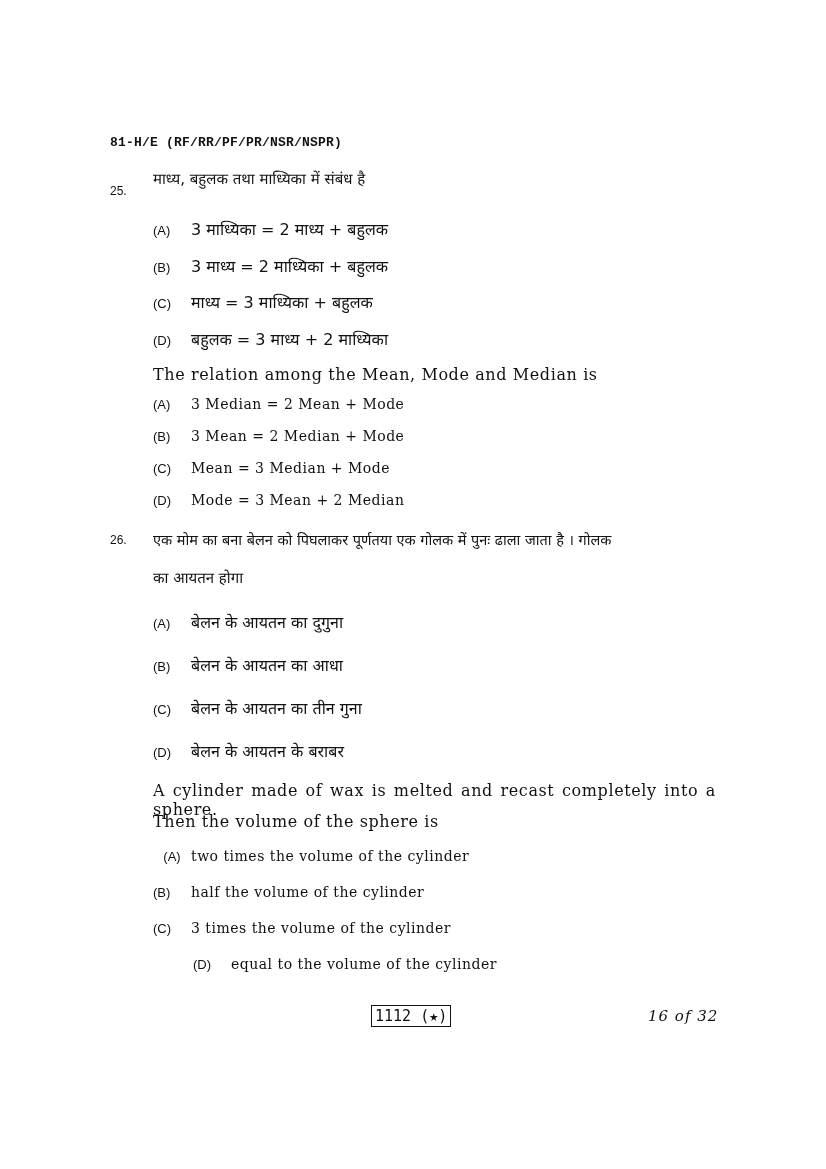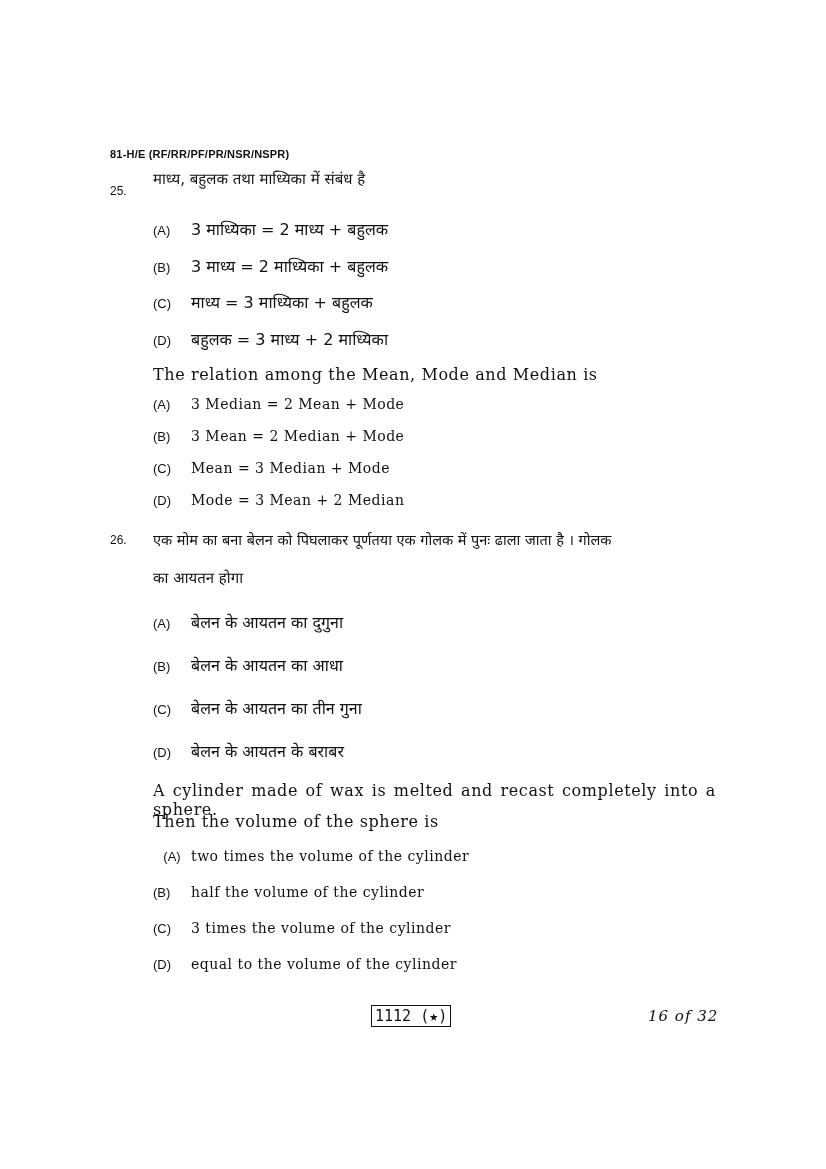--- a/index.html
+++ b/index.html
@@ -1,20 +1,20 @@
 <!DOCTYPE html>
 <html><head>
   <meta charset="utf-8">
   <style>
     html, body { margin: 0; padding: 0; background: #ffffff; }
     body { width: 826px; height: 1169px; position: relative; overflow: hidden; color: #111; }
     .page { position: absolute; left: 0; top: 0; width: 826px; height: 1169px; }
     .header-code {
-      position: absolute; left: 110px; top: 148px;
-      font-family: Liberation Sans, sans-serif; font-weight: bold; font-size: 11px;
+      position: absolute; left: 110px; top: 135px;
+      font-family: Liberation Mono, monospace; font-weight: bold; font-size: 13px;
       letter-spacing: 0.2px;
     }
     .qnum {
       position: absolute; left: 110px;
       font-family: Liberation Sans, sans-serif; font-size: 12px;
     }
     .stem {
       position: absolute; left: 153px;
       font-family: "DejaVu Sans", sans-serif; font-size: 15px;
       white-space: nowrap;
@@ -107,21 +107,21 @@
 
     <div class="opt" style="top:848px;text-align:center;">
       <span class="lbl">(A)</span><span class="txt-en">two times the volume of the cylinder</span>
     </div>
     <div class="opt" style="top:884px;">
       <span class="lbl">(B)</span><span class="txt-en">half the volume of the cylinder</span>
     </div>
     <div class="opt" style="top:920px;">
       <span class="lbl">(C)</span><span class="txt-en">3 times the volume of the cylinder</span>
     </div>
-    <div class="opt" style="top:956px;">
+    <div class="opt" style="top:956px;margin-left:40px;">
       <span class="lbl">(D)</span><span class="txt-en">equal to the volume of the cylinder</span>
     </div>
   </div>
 
   <div class="footer-code">1112 (★)</div>
   <div class="page-num">16 of 32</div>
 
 </div>
 
 </body></html>

